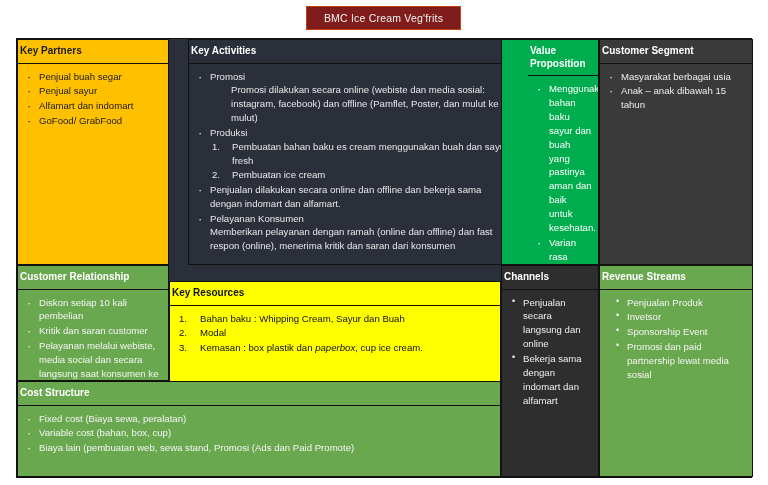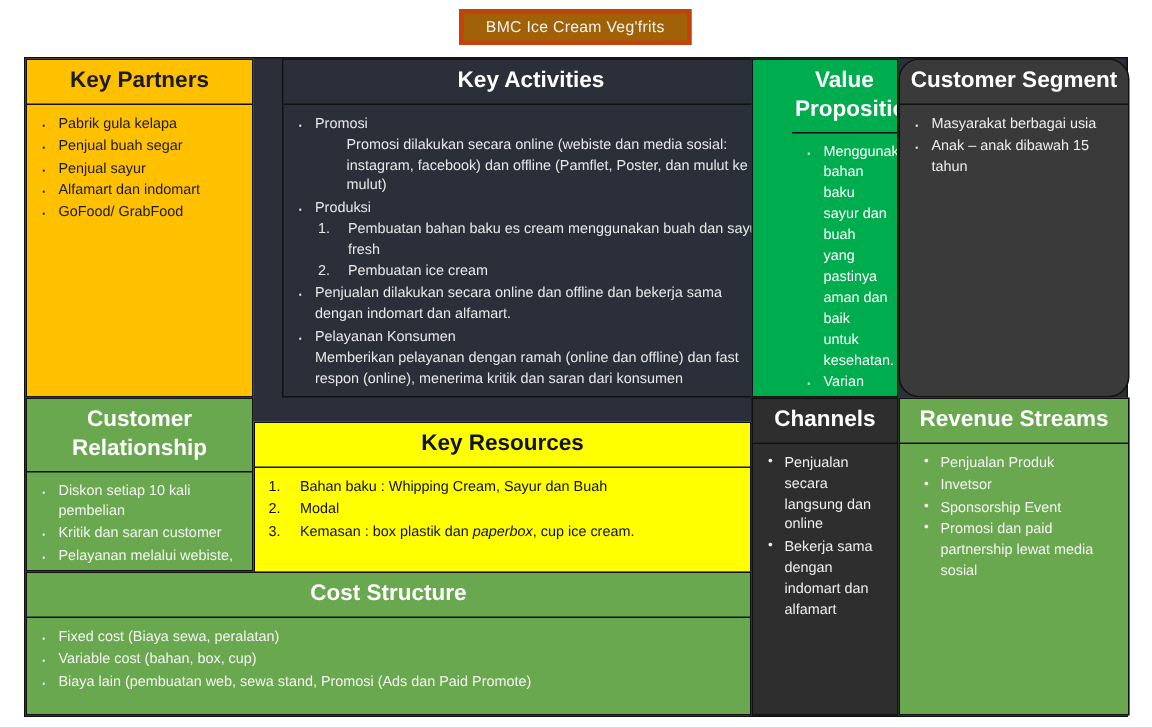--- a/index.html
+++ b/index.html
@@ -8,37 +8,37 @@
     background: #ffffff;
     font-family: "Liberation Sans", sans-serif;
     overflow: hidden;
   }
   .page { position: relative; width: 768px; height: 485px; background: #ffffff; }
 
   
   .title-chip {
     position: absolute; left: 306px; top: 6px;
     width: 155px; height: 24px;
-    background: #a16207; border: 3px solid #c2410c;
+    background: #7f1d1d; border: 1px solid #c2410c;
     display: flex; align-items: center; justify-content: center;
     color: #f2f2f2; font-size: 10.5px; font-weight: 400;
     letter-spacing: .2px;
   }
 
   
   .canvas {
     position: absolute; left: 16px; top: 38px;
     width: 736px; height: 440px;
     background: #2b2f3a;
     border: 1px solid #111111;
   }
 
   .cell { position: absolute; border: 1px solid #111111; overflow: hidden; }
   .cell .hd {
-    text-align: center; font-weight: bold; font-size: 15px;
+    text-align: left; font-weight: bold; font-size: 10px;
     padding: 5px 2px 5px; line-height: 1.25;
     border-bottom: 1px solid #111111;
   }
   .cell .bd { padding: 6px 6px 4px 6px; font-size: 9.6px; line-height: 1.45; }
 
   
   .amber  { background: #ffc000; color: #1b1b1b; }
   .amber .hd { background: #ffc000; color: #1b1b1b; }
   .dark   { background: #2b2f3a; color: #e8e8e8; }
   .dark .hd { background: #2b2f3a; color: #ffffff; }
@@ -81,21 +81,20 @@
 <div class="page">
 
   <div class="title-chip">BMC Ice Cream Veg'frits</div>
 
   <div class="canvas">
 
     <div class="cell amber" style="left:0px; top:0px; width:152px; height:226px;">
       <div class="hd">Key Partners</div>
       <div class="bd">
         <ul class="bl">
-          <li>Pabrik gula kelapa</li>
           <li>Penjual buah segar</li>
           <li>Penjual sayur</li>
           <li>Alfamart dan indomart</li>
           <li>GoFood/ GrabFood</li>
         </ul>
       </div>
     </div>
 
     <div class="cell dark" style="left:147px; top:0px; width:332px; height:226px;margin-left:24px;">
       <div class="hd">Key Activities</div>
@@ -129,21 +128,21 @@
       <div class="bd">
         <ul class="bl">
           <li>Menggunakan bahan baku sayur dan buah yang pastinya aman dan baik untuk kesehatan.</li>
           <li>Varian rasa beragam</li>
           <li>Harga relatif murah</li>
           <li>Cocok untuk anak - anak</li>
         </ul>
       </div>
     </div>
 
-    <div class="cell dark2" style="left:582px; top:0px; width:154px; height:226px;border-radius:14px;">
+    <div class="cell dark2" style="left:582px; top:0px; width:154px; height:226px;">
       <div class="hd">Customer Segment</div>
       <div class="bd">
         <ul class="bl">
           <li>Masyarakat berbagai usia</li>
           <li>Anak – anak dibawah 15 tahun</li>
         </ul>
       </div>
     </div>
 
     <div class="cell mgreen" style="left:0px; top:226px; width:152px; height:116px;">

